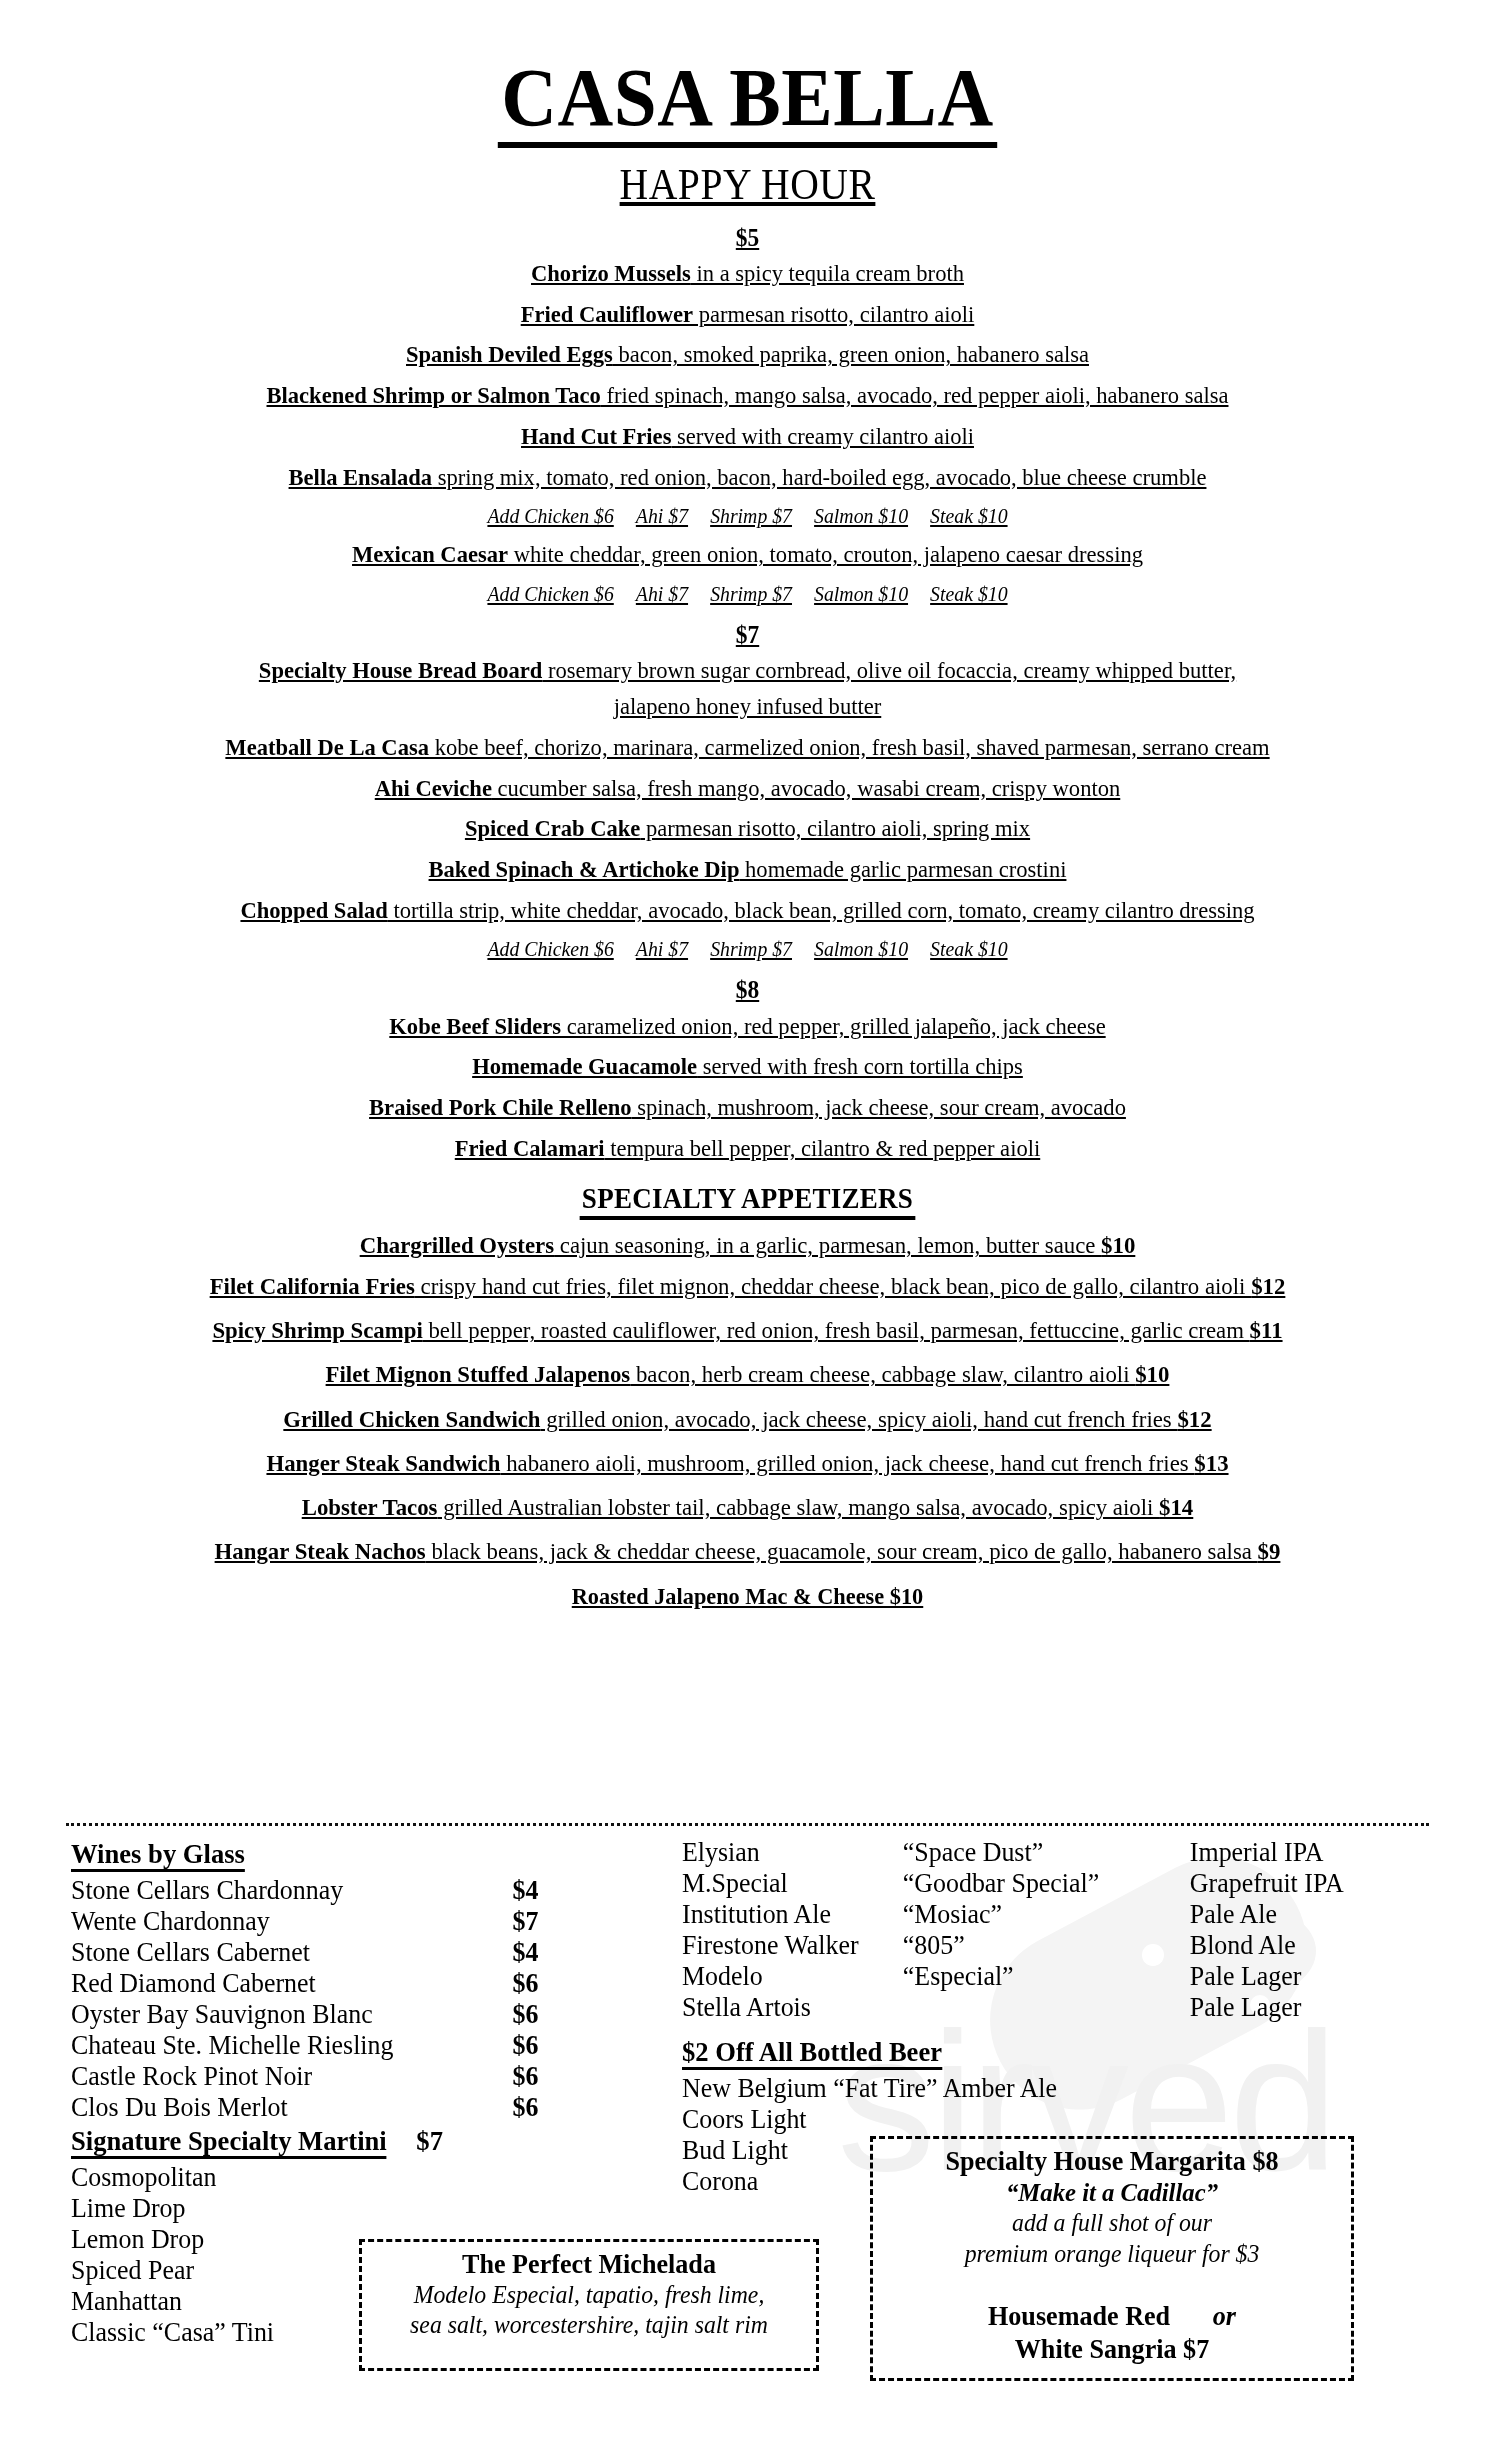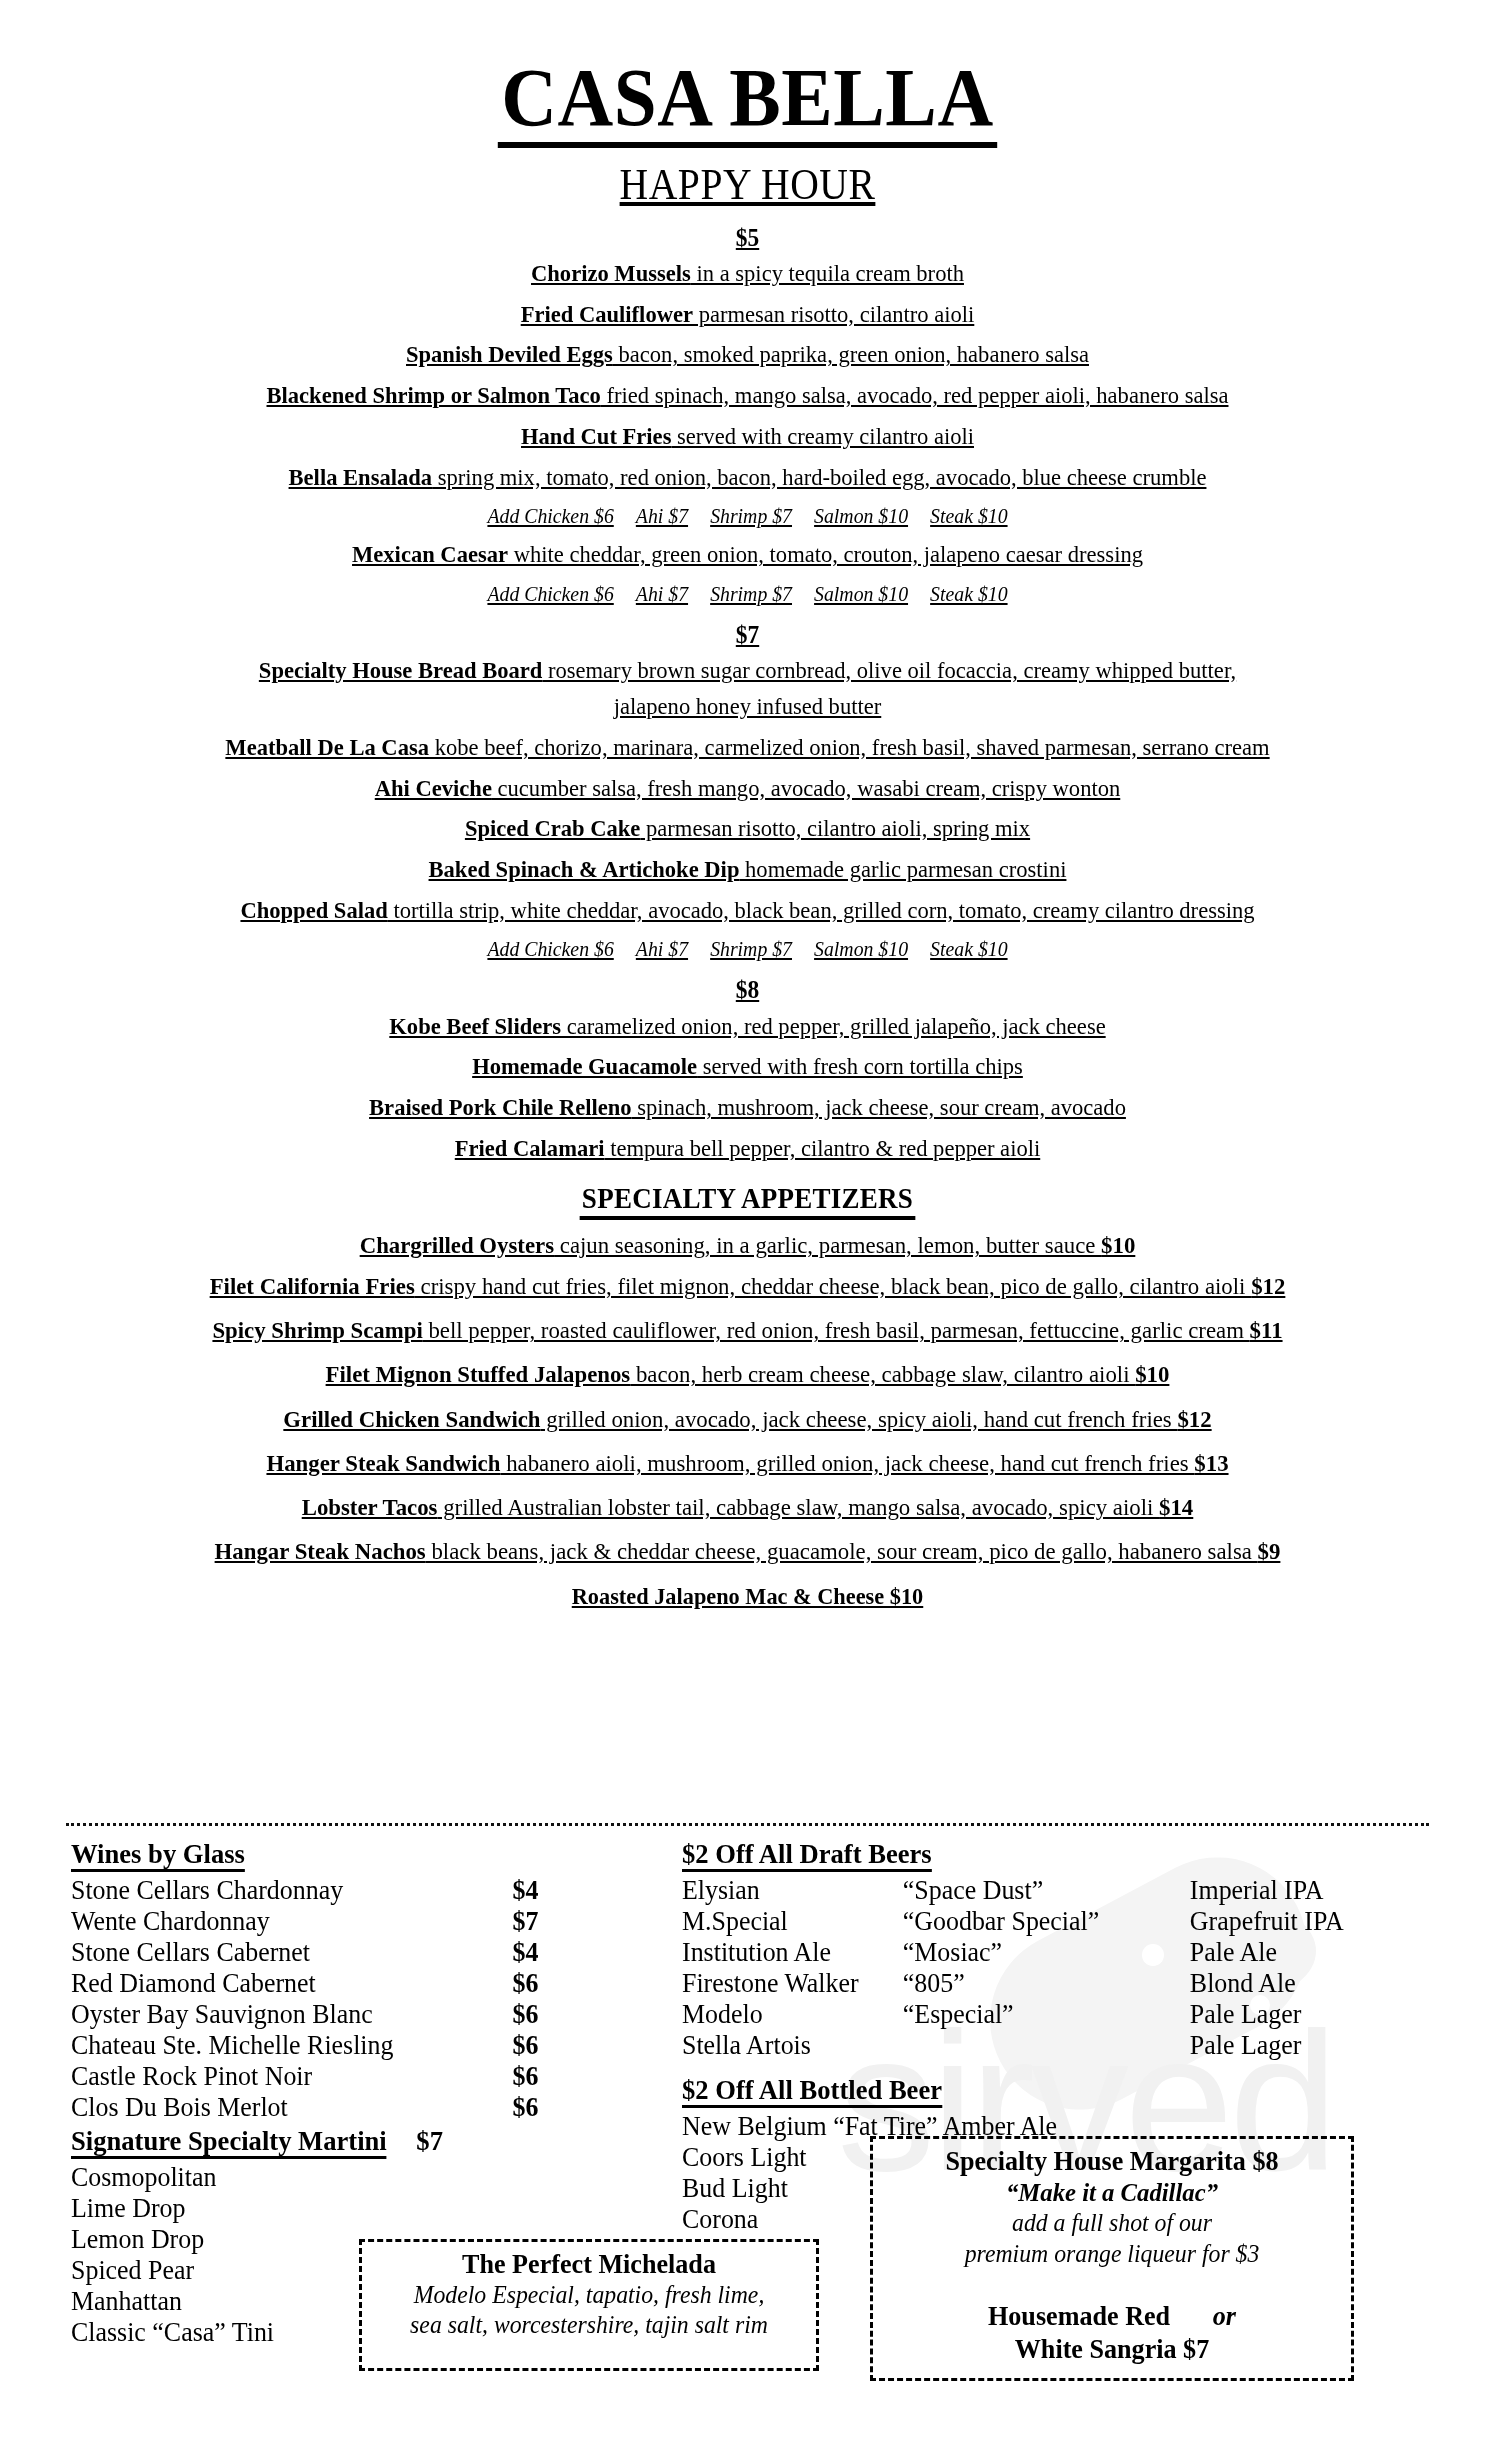--- a/index.html
+++ b/index.html
@@ -234,23 +234,20 @@
       <div class="mart-line">Cosmopolitan</div>
       <div class="mart-line">Lime Drop</div>
       <div class="mart-line">Lemon Drop</div>
       <div class="mart-line">Spiced Pear</div>
       <div class="mart-line">Manhattan</div>
       <div class="mart-line">Classic “Casa” Tini</div>
     </div>
 
     <div class="col-right">
 
-      <div class="blk-head-wrap">
-        <span class="blk-head">$2 Off All Draft Beers</span>
-      </div>
 
       <div class="beer-line">
           <span class="b1">Elysian</span>
           <span class="b2">“Space Dust”</span>
           <span class="b3">Imperial IPA</span>
         </div>
       <div class="beer-line">
           <span class="b1">M.Special</span>
           <span class="b2">“Goodbar Special”</span>
           <span class="b3">Grapefruit IPA</span>

